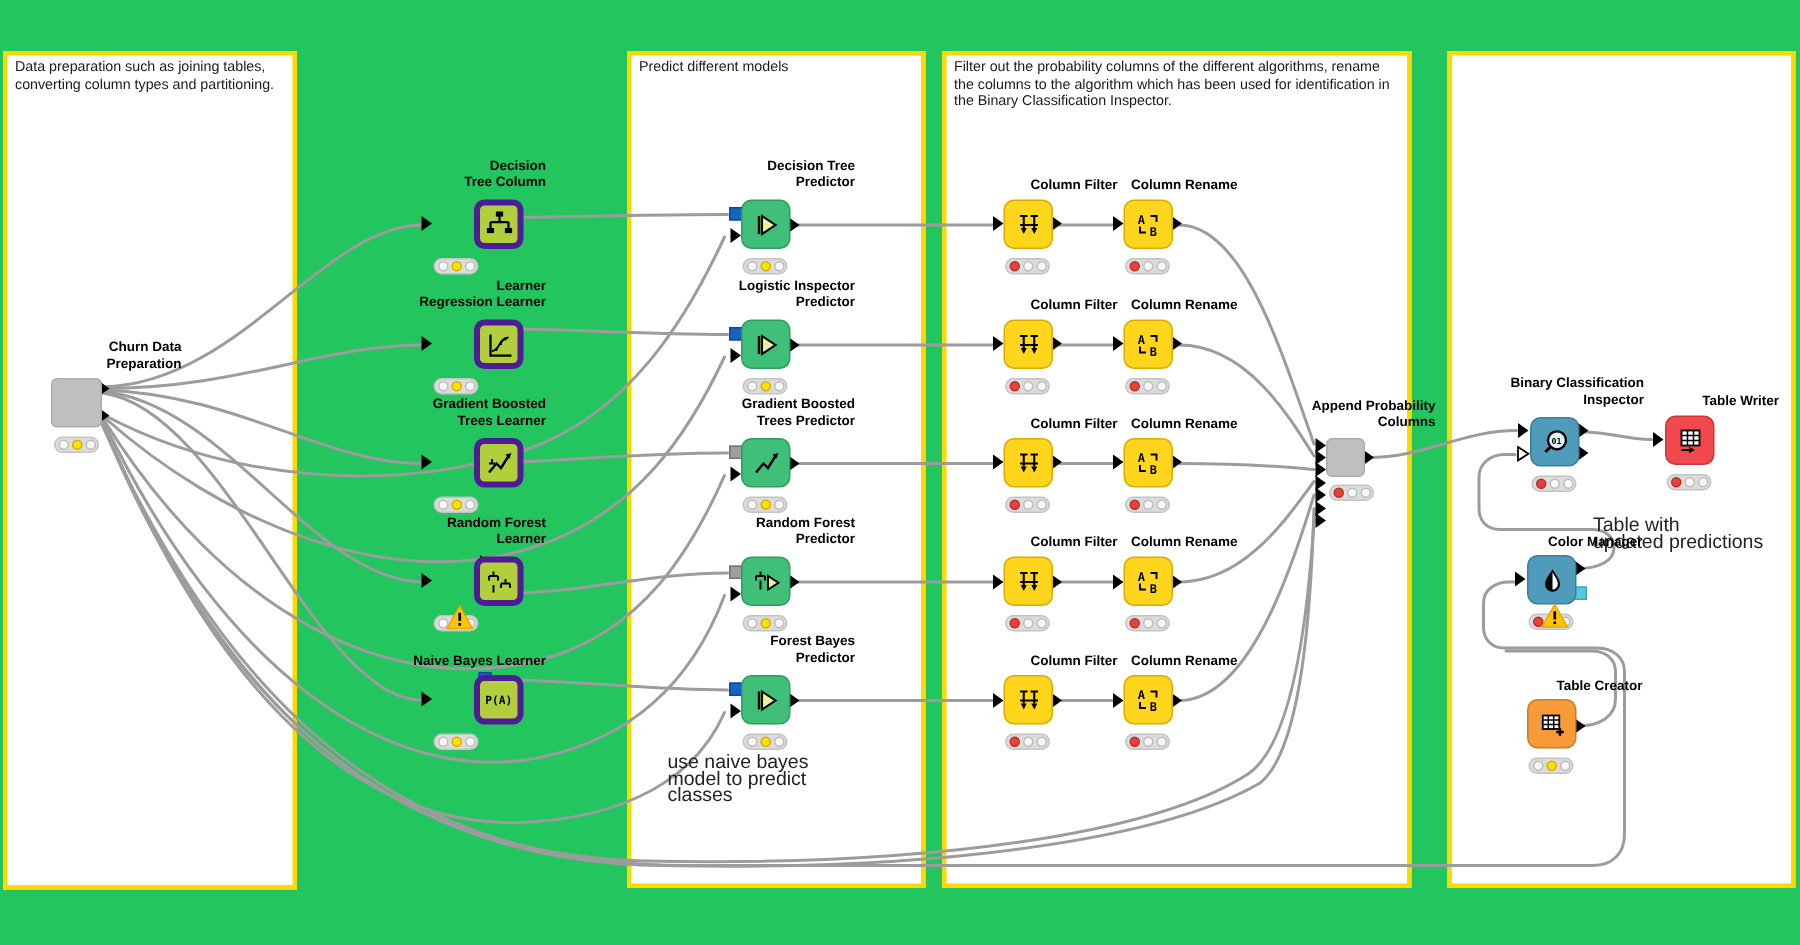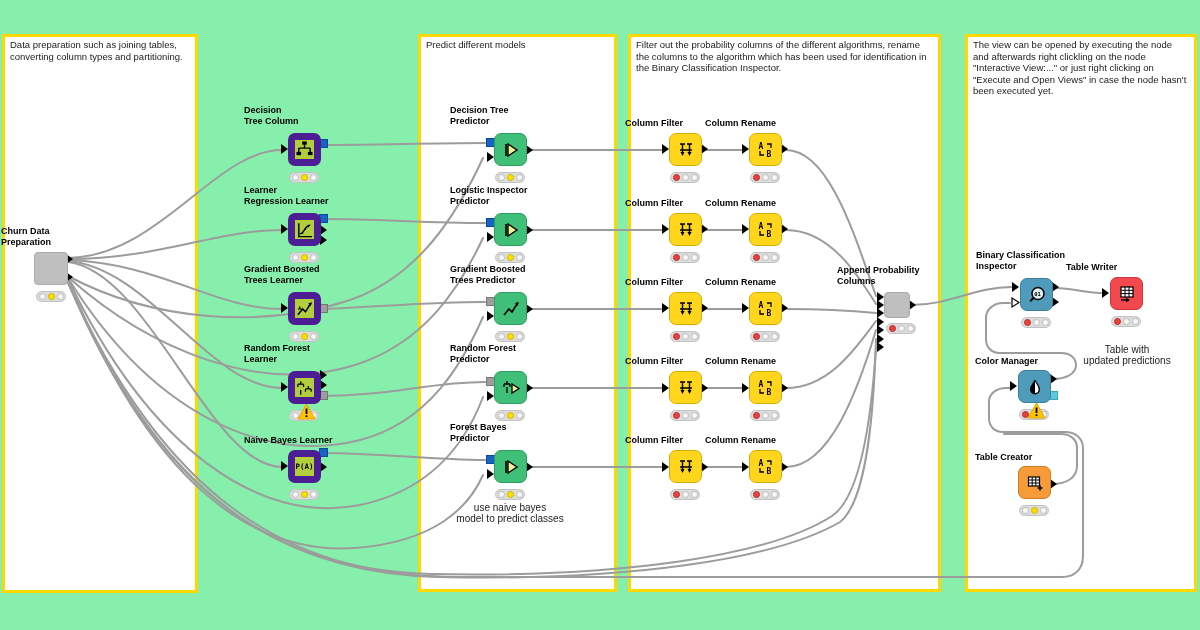--- a/index.html
+++ b/index.html
@@ -1,35 +1,35 @@
 <!DOCTYPE html>
 <html><head>
 <meta charset="utf-8">
 <style>
   html,body{margin:0;padding:0;background:#fff;}
-  #canvas{position:relative;width:1200px;height:630px;background:#86efac;overflow:hidden;
+  #canvas{position:relative;width:1200px;height:630px;background:#22c55e;overflow:hidden;
           font-family:"Liberation Sans",sans-serif;}
   .anno{position:absolute;border:3px solid #FFD800;background:#fff;color:#1a1a1a;
         font-size:9.5px;line-height:11.5px;padding:2px 5px;box-sizing:border-box;z-index:0;}
   .anno p{margin:0 0 11px 0;}
   #wires{position:absolute;left:0;top:0;z-index:1;}
   .w{fill:none;stroke:#9c9c9c;stroke-width:2;stroke-linecap:round;}
   .node{position:absolute;width:33px;height:33px;border-radius:7px;box-sizing:border-box;
         display:flex;align-items:center;justify-content:center;z-index:3;}
-  .learner{background:#B2CE3C;border:7px solid #4c1d95;}
+  .learner{background:#B2CE3C;border:4px solid #4c1d95;margin-left:28px;}
   .predictor{background:#3FBF78;border:1px solid #2E9E5E;}
   .manip{background:#FFD61C;border:1px solid #D9AC00;}
   .view{background:#4F9BBB;border:1px solid #3D7E99;}
   .writer{background:#F2494E;border:1px solid #C8373C;}
   .source{background:#F79A38;border:1px solid #D07C22;}
   .meta{position:absolute;background:#BFBFBF;border:1px solid #ABABAB;border-radius:4px;
         box-sizing:border-box;z-index:3;}
-  .nlabel{position:absolute;width:120px;text-align:left;font-size:9px;font-weight:bold;
+  .nlabel{position:absolute;width:120px;text-align:right;font-size:9px;font-weight:bold;
           line-height:11px;color:#000;z-index:2;}
-  .ncomment{position:absolute;width:130px;text-align:center;font-size:10px;font-weight:normal;
+  .ncomment{position:absolute;width:130px;font-size:13px;font-weight:normal;
           line-height:11px;color:#222;z-index:2;}
   .light{position:absolute;width:30px;height:11px;background:#DCDCDC;border:1px solid #C3C3C3;
          border-radius:6px;display:flex;align-items:center;justify-content:center;gap:2px;
          box-sizing:border-box;z-index:3;}
   .dot{width:7px;height:7px;border-radius:50%;background:#F7F7F7;border:1px solid #BDBDBD;box-sizing:border-box;}
   .on-red{background:#E8413C;border-color:#B93028;}
   .on-yellow{background:#FFE000;border-color:#CDB400;}
   .port{position:absolute;z-index:2;}
   .tri{width:0;height:0;border-top:5px solid transparent;border-bottom:5px solid transparent;
        border-left:7.5px solid #000;}
@@ -48,21 +48,20 @@
   <div class="anno" style="left:2px;top:34px;width:196px;height:559px">
     <span>Data preparation such as joining tables, converting column types and partitioning.</span>
   </div>
   <div class="anno" style="left:628px;top:34px;width:313px;height:558px">
     <span>Filter out the probability columns of the different algorithms, rename the columns to the algorithm which has been used for identification in the Binary Classification Inspector.</span>
   </div>
   <div class="anno" style="left:418px;top:34px;width:199px;height:558px">
     <span>Predict different models</span>
   </div>
   <div class="anno" style="left:965px;top:34px;width:232px;height:558px">
-    <p>The view can be opened by executing the node and afterwards right clickling on the node "Interactive View:..." or just right clicking on "Execute and Open Views" in case the node hasn't been executed yet.</p>
   </div>
 
   <svg id="wires" width="1200" height="630">
     <g>
       <path class="w" d="M68,258 C160,256 215,150 282,150"></path>
       <path class="w" d="M68,259 C160,259 215,230 282,230"></path>
       <path class="w" d="M68,260 C160,263 215,309 282,309"></path>
       <path class="w" d="M68,261 C150,268 210,388 282,388"></path>
       <path class="w" d="M68,262 C150,272 210,467 282,467"></path>
       <path class="w" d="M68,276 C150,320 260,330 350,300 C420,276 458,212 483,158"></path>

